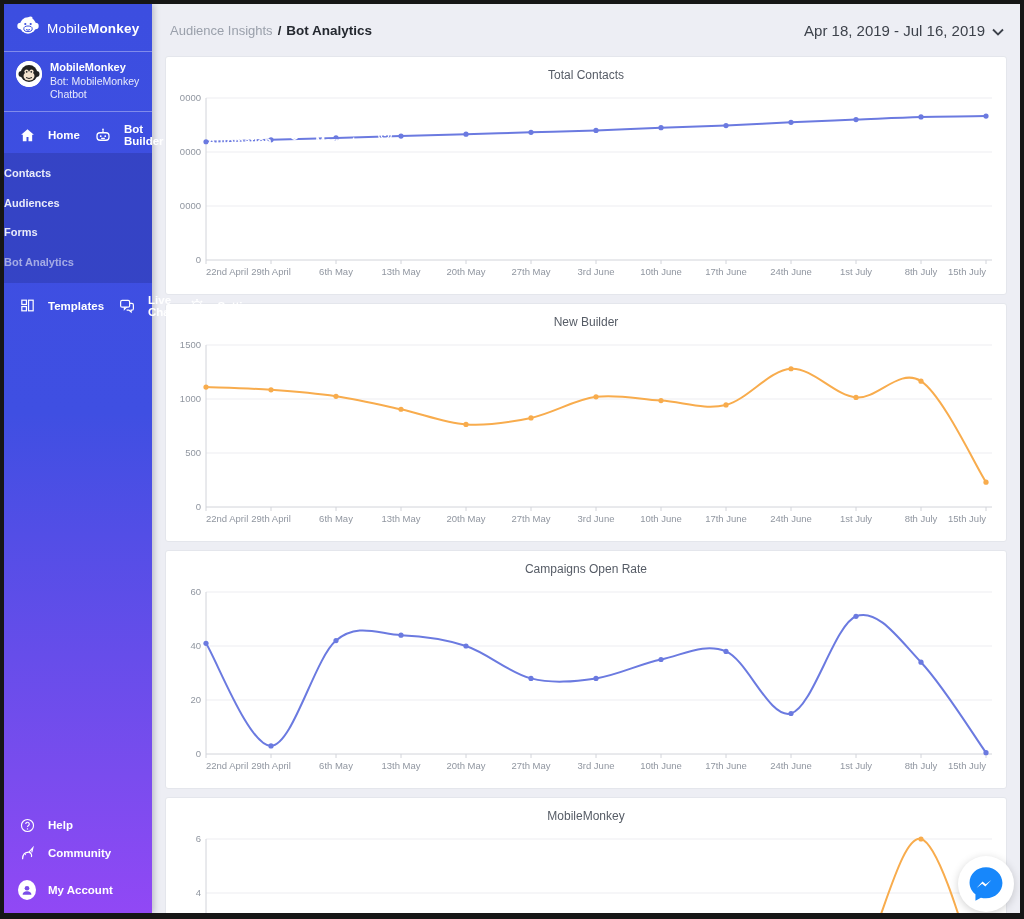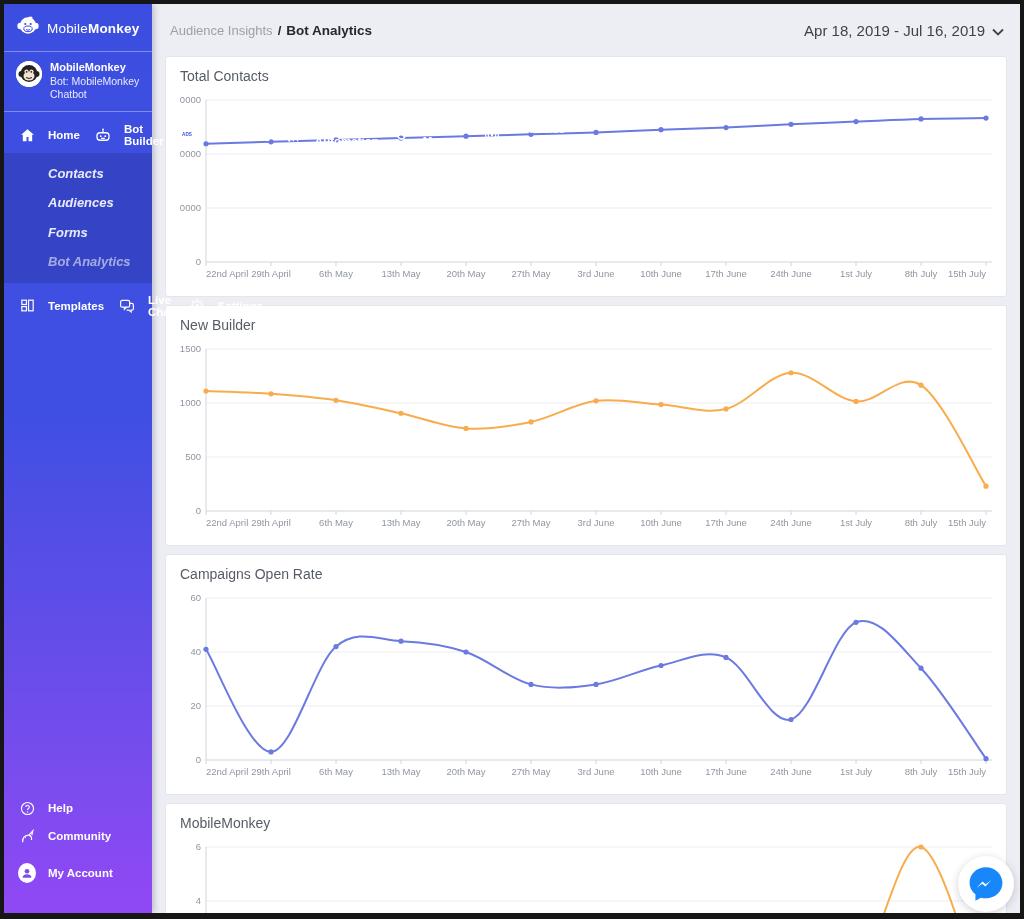--- a/index.html
+++ b/index.html
@@ -21,38 +21,38 @@
   .sb-divider { border:none; border-top:1px solid rgba(255,255,255,.35); margin:0 0; }
   .profile { display:flex; gap:8px; padding:9px 12px 10px 12px; align-items:flex-start; }
   .avatar { width:26px; height:26px; border-radius:50%; background:#fff; flex:0 0 26px; overflow:hidden; }
   .profile-text { font-size:10.5px; line-height:1.25; color:rgba(255,255,255,.88); }
   .profile-text .pname { font-weight:700; font-size:11px; color:#fff; }
   .nav { display:flex; flex-direction:row; padding-top:6px; }
   .nav-item { display:flex; align-items:center; gap:12px; height:34.5px; padding-left:14px;
     font-size:11.5px; font-weight:600; color:#fff; cursor:pointer; }
   .nav-item .ic { width:18px; height:18px; flex:0 0 18px; display:flex; align-items:center; justify-content:center; }
   .submenu { background:rgba(18,22,70,.18); display:flex; flex-direction:column; padding:6px 0; }
-  .submenu-item { height:29.5px; display:flex; align-items:center; padding-left:44px;
-    font-size:13px; font-weight:600; color:#e9ebfa; cursor:pointer;font-style:italic; }
+  .submenu-item { height:29.5px; display:flex; align-items:center; 
+    font-size:11px; font-weight:600; color:#e9ebfa; cursor:pointer; }
   .submenu-item.active { color:rgba(255,255,255,.55); }
-  .sb-bottom { margin-top:auto; padding-bottom:23px; display:flex; flex-direction:column; }
+  .sb-bottom { margin-top:auto; padding-bottom:6px; display:flex; flex-direction:column; }
   .sb-bottom .nav-item { height:28px; }
   .sb-bottom .nav-item.account { height:34px; margin-top:6px; }
   .acct-circle { width:20px; height:20px; border-radius:50%; background:#fff; display:flex; align-items:center; justify-content:center; }
   
   .main { flex:1; display:flex; flex-direction:column; overflow:hidden; }
   .topbar { height:52px; flex:0 0 52px; display:flex; align-items:center; justify-content:space-between;
     padding:0 16px 0 18px; }
   .breadcrumb { font-size:13px; color:#9AA0AB; display:flex; align-items:baseline; gap:5px; }
   .breadcrumb .current { color:#24282f; font-weight:700; font-size:13.5px; }
   .breadcrumb .sep { color:#24282f; font-weight:700; }
   .datepicker { display:flex; align-items:center; gap:7px; font-size:15px; color:#3d424b; cursor:pointer; }
   .cards { padding:0 13px; display:flex; flex-direction:column; gap:8px; }
   .card { background:#fff; border:1px solid #e4e6ec; border-radius:3px; padding:11px 14px 6px 14px; }
-  .card-title { font-size:14px; color:#565c66; margin-bottom:2px; }
+  .card-title { font-size:12px; color:#565c66; margin-bottom:2px;text-align:center; }
   svg.chart text { font-family:"Liberation Sans", sans-serif; }
   
   .fab { position:absolute; right:6px; bottom:1px; width:56px; height:56px; border-radius:50%;
     background:#fff; box-shadow:0 2px 8px rgba(0,0,0,.18); display:flex; align-items:center; justify-content:center;
     z-index:5; cursor:pointer; }
 </style>
 </head>
 <body>
 
 <div class="frame">
@@ -111,30 +111,20 @@
           <svg width="18" height="18" viewBox="0 0 24 24" fill="none" stroke="#fff" stroke-width="1.7">
             <rect x="4" y="9" width="16" height="10" rx="4"></rect>
               <line x1="12" y1="9" x2="12" y2="5.5"></line>
             <circle cx="12" cy="4.5" r="1.2" fill="#fff" stroke="none"></circle>
             <circle cx="9" cy="13.5" r="1.2" fill="#fff" stroke="none"></circle>
               <circle cx="15" cy="13.5" r="1.2" fill="#fff" stroke="none"></circle>
             <path d="M9.5 16.5 h5"></path>
           </svg>
         </span>
         <span>Bot Builder</span>
-      </div>
-      <div class="nav-item">
-        <span class="ic">
-          <svg width="18" height="18" viewBox="0 0 24 24">
-            <rect x="2.5" y="6" width="19" height="11" rx="2.5" fill="#fff"></rect>
-            <path d="M6 17 l0 4 4 -4z" fill="#fff"></path>
-            <text x="12" y="13.8" font-size="6.2" font-weight="bold" fill="#3C4EE0" text-anchor="middle">ADS</text>
-          </svg>
-        </span>
-        <span>Advertising</span>
       </div>
       <div class="nav-item">
         <span class="ic">
           <svg width="17" height="17" viewBox="0 0 24 24" fill="none" stroke="#fff" stroke-width="2">
             <path d="M5 13 a7 7 0 0 1 7 7"></path>
               <path d="M5 7 a13 13 0 0 1 13 13"></path>
             <circle cx="6" cy="19" r="1.7" fill="#fff" stroke="none"></circle>
           </svg>
         </span>
         <span>Marketing Automation</span>

